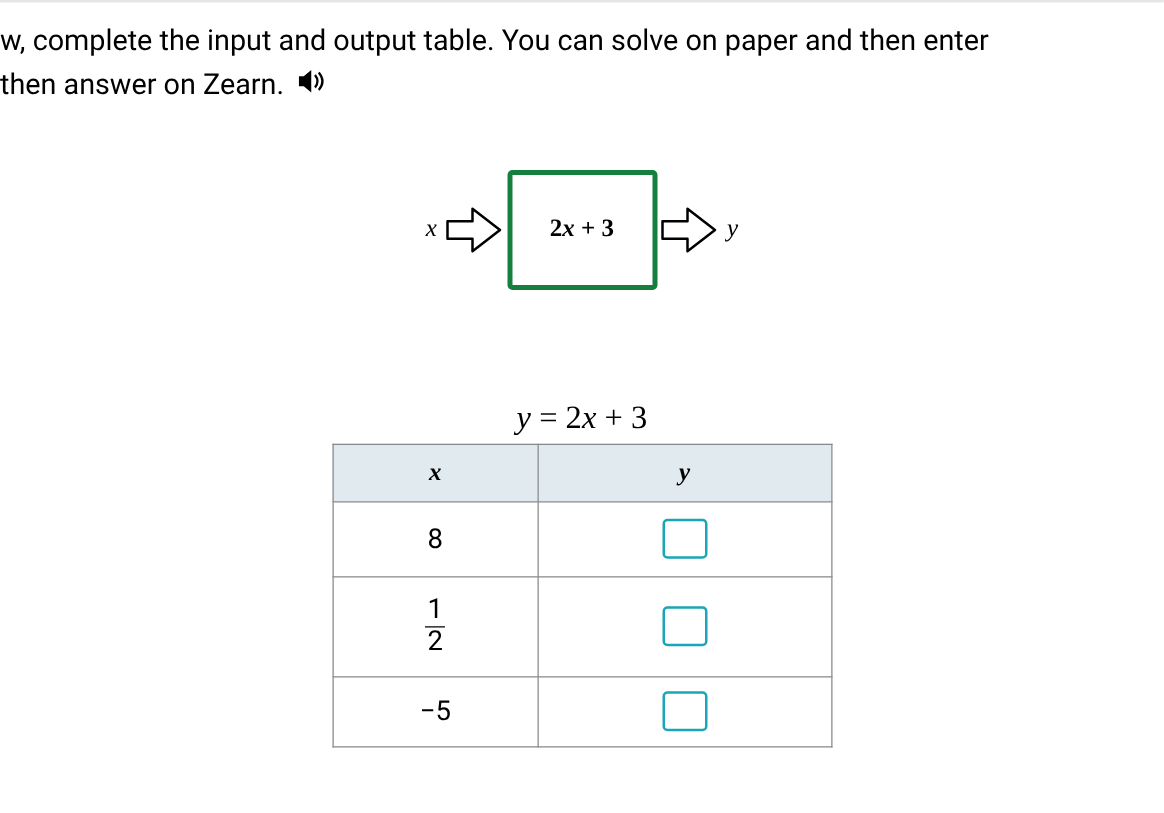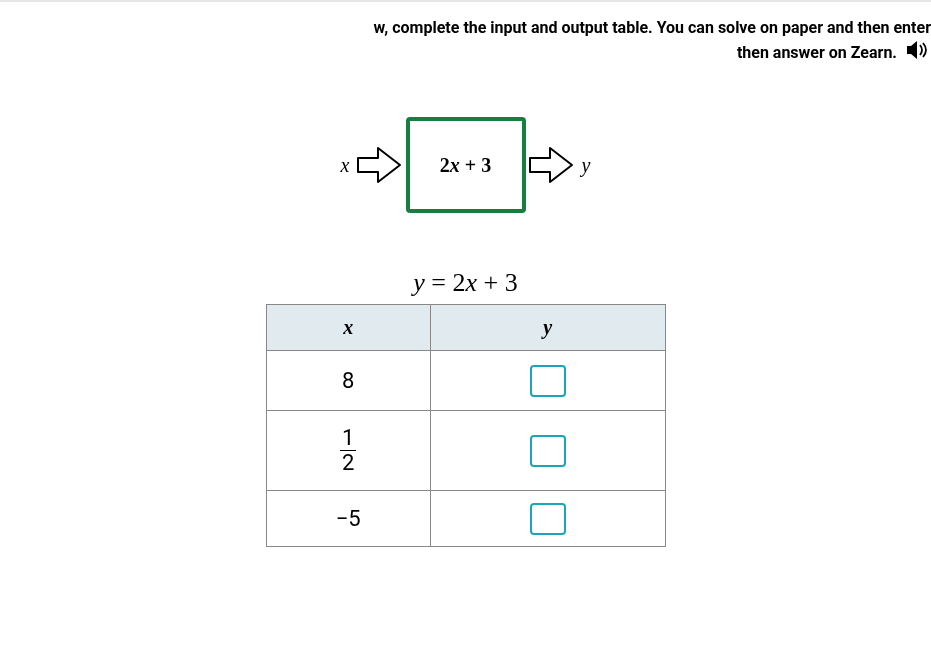--- a/index.html
+++ b/index.html
@@ -7,23 +7,23 @@
       width: 931px;
       height: 650px;
       background: #fff;
       font-family: -apple-system, BlinkMacSystemFont, "Segoe UI", Roboto, Helvetica, Arial, sans-serif;
       color: #000;
       position: relative;
       overflow: hidden;
       border-top: 2px solid #e5e5e5;
     }
     .instruction {
-      text-align: right;
-      font-size: 16px;
-      font-weight: 700;
+      text-align: left;
+      font-size: 23px;
+      font-weight: 400;
       line-height: 1.5;
       padding: 14px 0 0 0;
     }
     .instruction-line { display: block; }
     .audio-icon {
       display: inline-block;
       vertical-align: middle;
       margin-left: 6px;
       cursor: pointer;
     }
@@ -51,21 +51,21 @@
       justify-content: center;
       font-size: 20px;
       font-weight: 700;
       font-family: "Times New Roman", serif;
     }
     .box .expr-x { font-style: italic; }
     .equation {
       text-align: center;
       font-family: "Times New Roman", serif;
       font-size: 26px;
-      margin-top: 55px;
+      margin-top: 87px;
       margin-bottom: 6px;
     }
     .equation .mi { font-style: italic; }
     .table {
       border-collapse: collapse;
       margin: 0 auto;
       width: 400px;
     }
     .table th, .table td {
       border: 1px solid #888;

